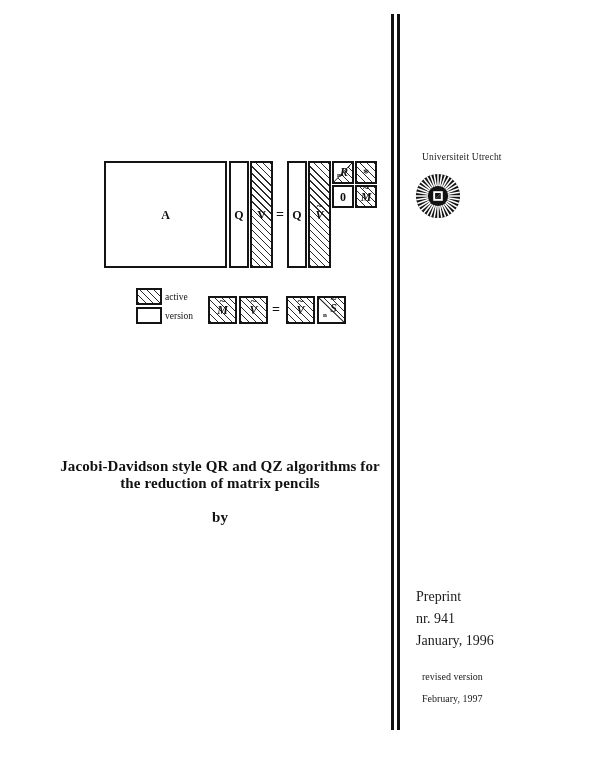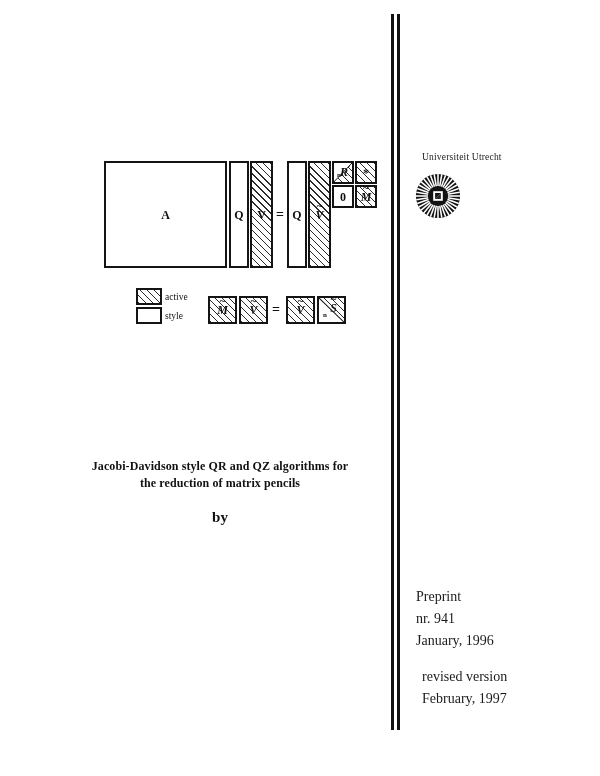--- a/index.html
+++ b/index.html
@@ -55,38 +55,38 @@
 
   
   #legend{position:absolute;left:104px;top:287px;padding-left:32px;}
   .legend-row{display:flex;align-items:center;height:19px;}
   .legend-swatch{width:26px;height:17px;box-sizing:border-box;border:2px solid #141414;}
   .legend-label{font-size:9.5px;margin-left:3px;color:#111;
                 font-family:"Liberation Serif","DejaVu Serif",serif;}
 
   
   #titleblock{position:absolute;left:60px;top:458px;width:320px;text-align:center;}
-  .title-line{font-size:12px;font-weight:bold;letter-spacing:.1px;line-height:17px;}
+  .title-line{font-size:15px;font-weight:bold;letter-spacing:.1px;line-height:17px;}
   .by{font-size:15px;font-weight:bold;margin-top:17px;}
   .author-line{font-size:11.5px;font-weight:bold;line-height:17px;}
   #authors{margin-top:17px;}
 
   
   #univ{position:absolute;left:408px;top:140px;width:180px;margin-top:12px;}
   .univ-name{font-size:9.5px;letter-spacing:.2px;color:#1a1a1a;
              margin-left:14px;white-space:nowrap;}
   #logo{margin-top:10px;margin-left:6px;width:48px;height:48px;position:relative;}
   .dept{font-style:italic;font-size:10.5px;color:#1a1a1a;line-height:16px;margin-left:8px;}
   #dept-block{margin-top:12px;}
 
   
   #preprint{position:absolute;left:416px;top:586px;width:180px;}
   .pp-line{font-size:14px;color:#1a1a1a;line-height:22px;white-space:nowrap;}
   #revised{margin-top:14px;margin-left:6px;}
-  .rev-line{font-size:14px;color:#1a1a1a;line-height:22px;white-space:nowrap;}
+  .rev-line{font-size:10px;color:#1a1a1a;line-height:22px;white-space:nowrap;}
 </style>
 </head>
 <body>
 
 <div class="page">
 
   <div id="rule-a" class="rule-v"></div>
   <div id="rule-b" class="rule-v"></div>
 
   <div id="diagram">
@@ -158,21 +158,21 @@
     </div>
   </div>
 
   <div id="legend">
     <div class="legend-row">
       <div class="legend-swatch hatch"></div>
       <div class="legend-label">active</div>
     </div>
     <div class="legend-row">
       <div class="legend-swatch white"></div>
-      <div class="legend-label">style</div>
+      <div class="legend-label">version</div>
     </div>
   </div>
 
   <div id="titleblock">
     <div class="title-line">Jacobi-Davidson style QR and QZ algorithms for</div>
     <div class="title-line">the reduction of matrix pencils</div>
     <div class="by">by</div>
   </div>
 
   <div id="univ">

